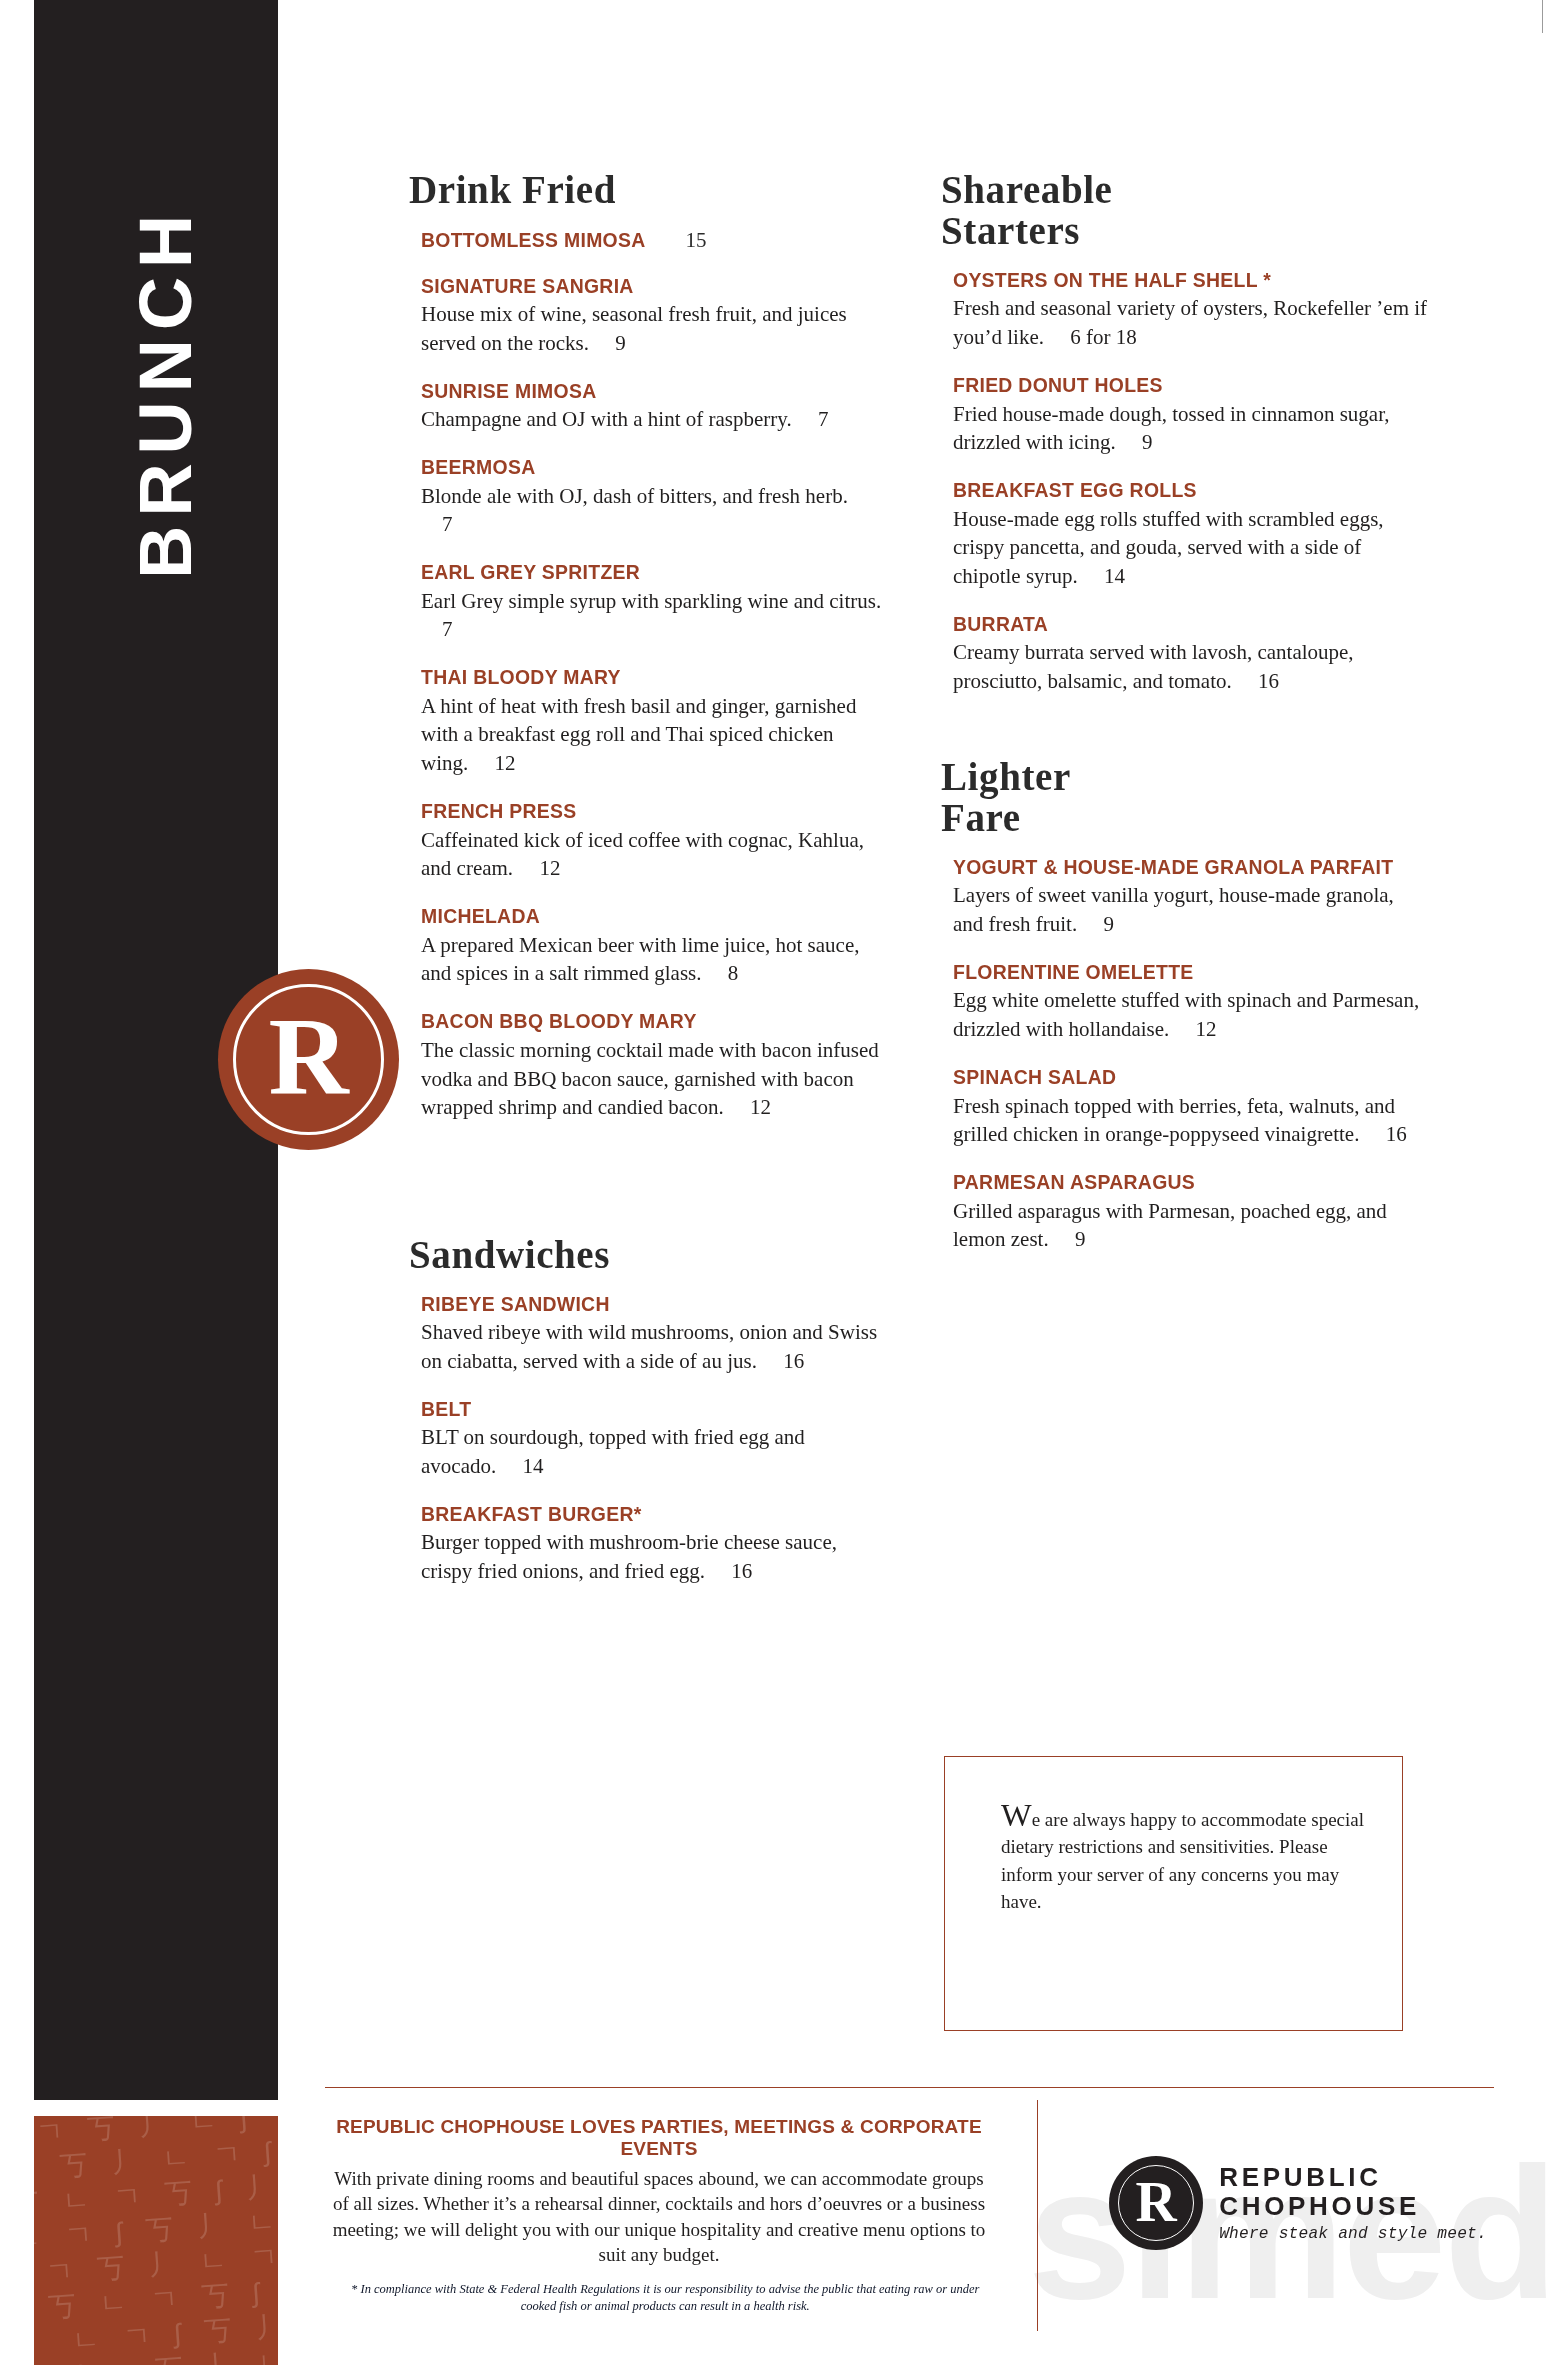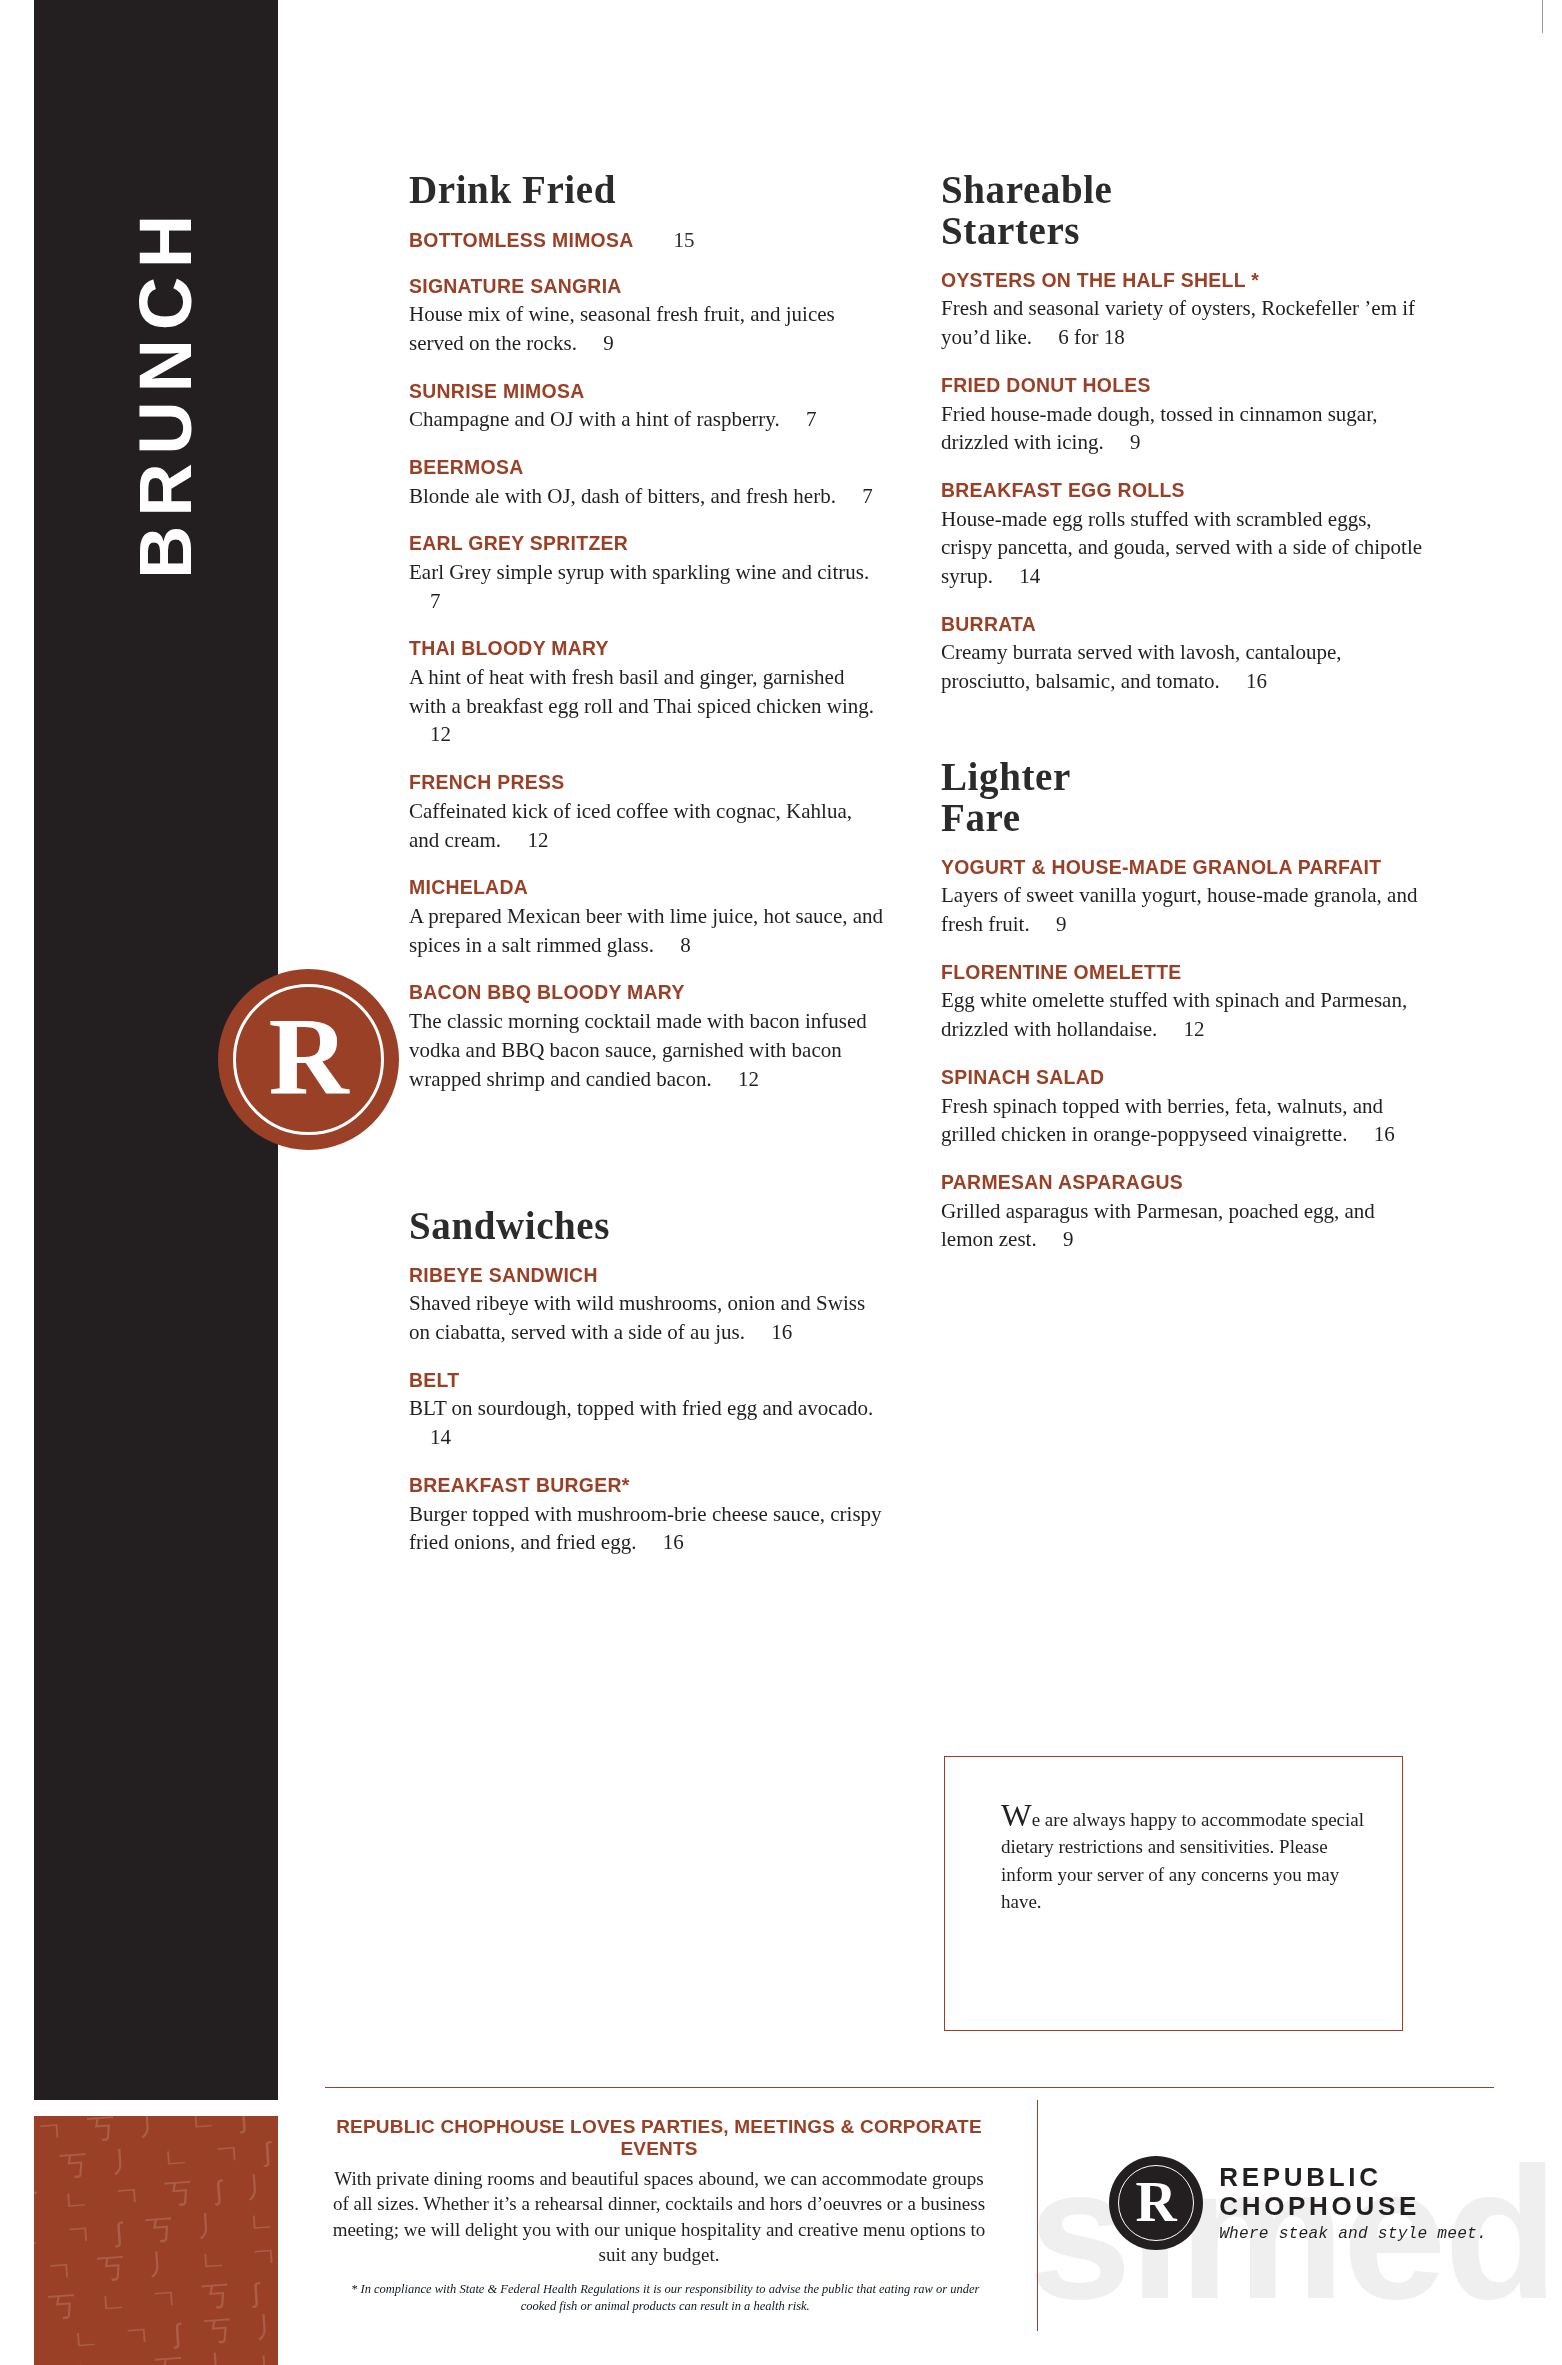--- a/index.html
+++ b/index.html
@@ -137,21 +137,21 @@
     font-family: "Liberation Serif", serif;
     font-weight: bold;
     color: #2b2b2b;
     font-size: 39px;
     letter-spacing: 0.6px;
     line-height: 1.06;
   }
 
   .section-gap { height: 39px; }
 
-  .item { margin: 0 0 21px 0; }
+  .item { margin: 0 0 21px 12px; }
   .item-name {
     font-family: "Liberation Sans", sans-serif;
     font-weight: bold;
     font-size: 19.4px;
     letter-spacing: 0.3px;
     color: #9a4026;
     line-height: 1.24;
     margin-bottom: 2.5px;
     text-transform: uppercase;
   }

